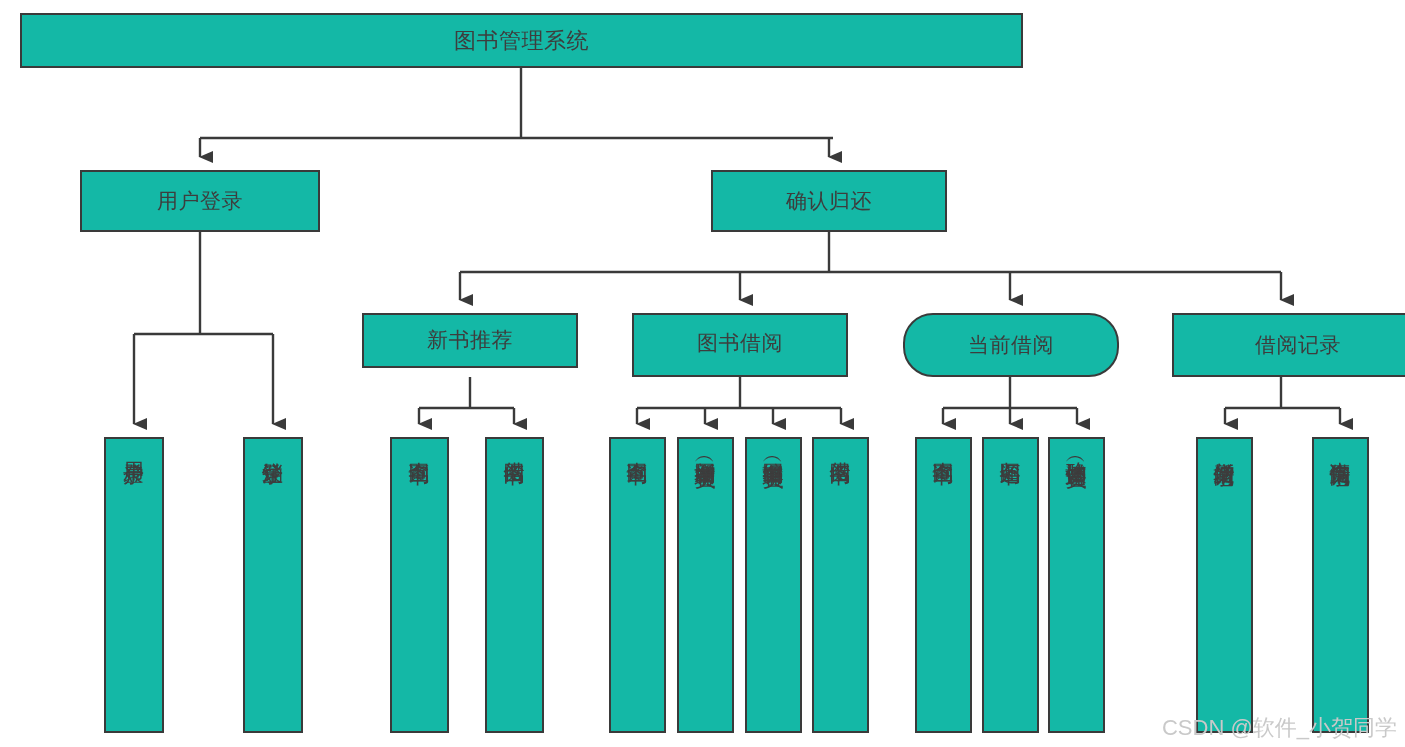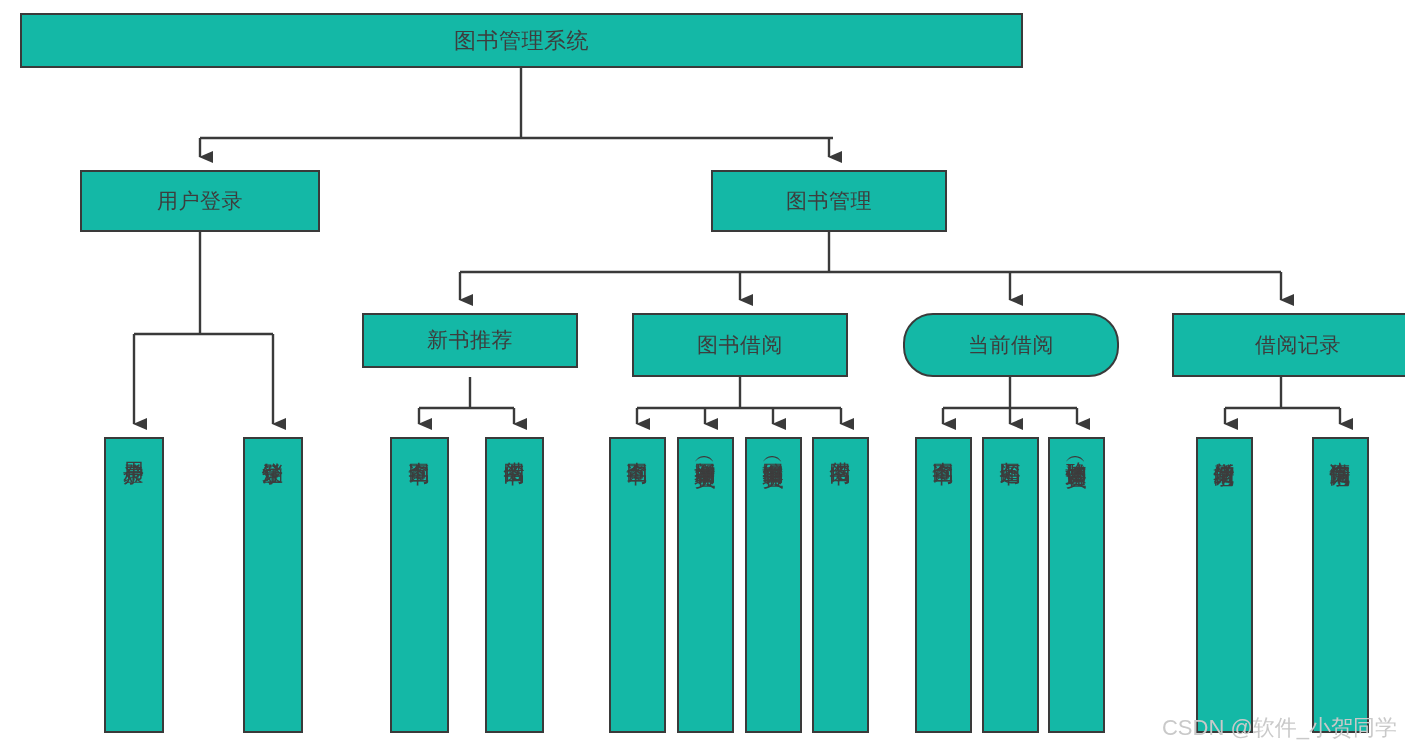--- a/index.html
+++ b/index.html
@@ -126,27 +126,27 @@
   </svg>
 
   <div class="node h root" style="left:20px; top:13px; width:1003px; height:55px;">
     <span class="label">图书管理系统</span>
   </div>
 
   <div class="node h" style="left:80px; top:170px; width:240px; height:62px;">
     <span class="label">用户登录</span>
   </div>
   <div class="node h" style="left:711px; top:170px; width:236px; height:62px;">
-    <span class="label">图书管理</span>
+    <span class="label">确认归还</span>
   </div>
 
   <div class="node h" style="left:362px; top:313px; width:216px; height:55px;">
     <span class="label">新书推荐</span>
   </div>
-  <div class="node h" style="left:632px; top:313px; width:216px; height:64px;">
+  <div class="node h" style="left:632px; top:313px; width:216px; height:64px;font-family:Liberation Mono, monospace;">
     <span class="label">图书借阅</span>
   </div>
   <div class="node h" style="left:903px; top:313px; width:216px; height:64px;border-radius:30px;">
     <span class="label">当前借阅</span>
   </div>
   <div class="node h" style="left:1172px; top:313px; width:252px; height:64px;">
     <span class="label">借阅记录</span>
   </div>
 
   <div class="node v" style="left:104px; top:437px; width:60px; height:296px;">

